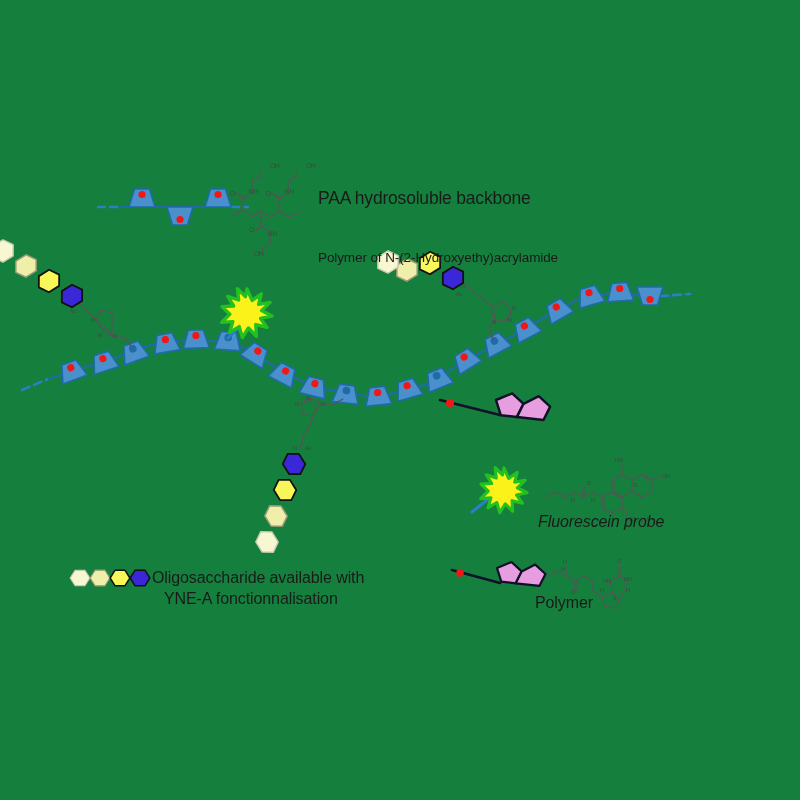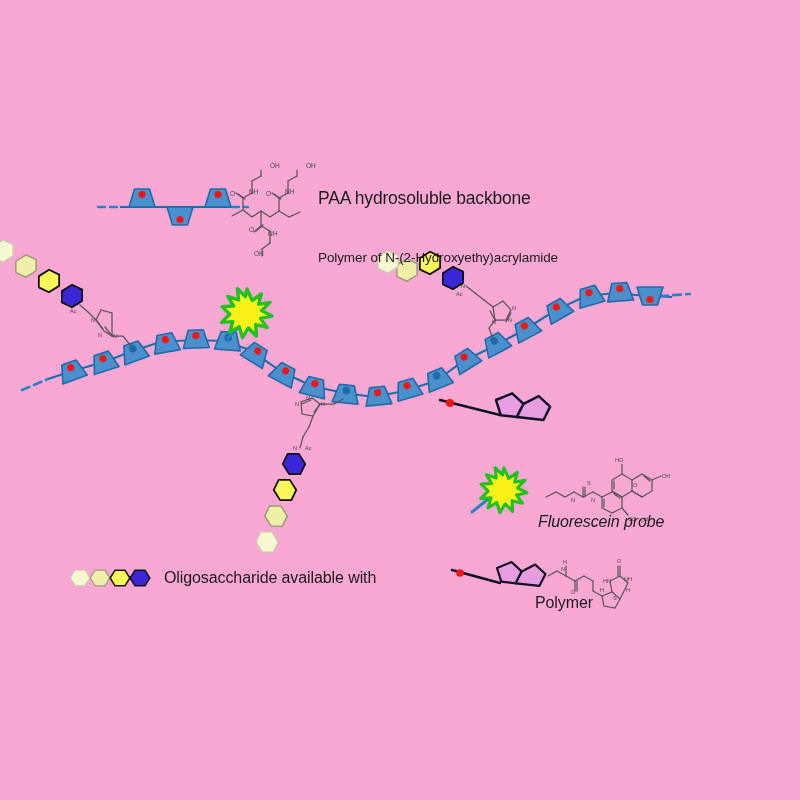--- a/index.html
+++ b/index.html
@@ -4,21 +4,21 @@
 <style>
   html, body {
     margin: 0;
     padding: 0;
     background: #ffffff;
   }
   #canvas {
     position: relative;
     width: 800px;
     height: 800px;
-    background: #f9a8d4;
+    background: #15803d;
     font-family: "Liberation Sans", sans-serif;
     overflow: hidden;
   }
   svg.layer {
     position: absolute;
     left: 0;
     top: 0;
     width: 800px;
     height: 800px;
   }
@@ -428,16 +428,17 @@
   </svg>
 
   <div class="lbl lbl-title" style="left:318px; top:188px;">PAA hydrosoluble backbone</div>
 
   <div class="lbl lbl-sub" style="left:318px; top:210px;margin-top:40px;">Polymer of N-(2-Hydroxyethy)acrylamide</div>
 
   <div class="lbl lbl-legend" style="left:538px; top:511px;font-style:italic;">Fluorescein probe</div>
 
   <div class="lbl lbl-legend" style="left:535px; top:592px;">Polymer</div>
 
-  <div class="lbl lbl-legend" style="left:164px; top:567px;">Oligosaccharide available with</div>
-
+  <div class="lbl lbl-legend" style="left:152px; top:567px;">Oligosaccharide available with</div>
+
+  <div class="lbl lbl-legend" style="left:164px; top:588px;">YNE-A fonctionnalisation</div>
 
 </div>
 
 </body></html>

